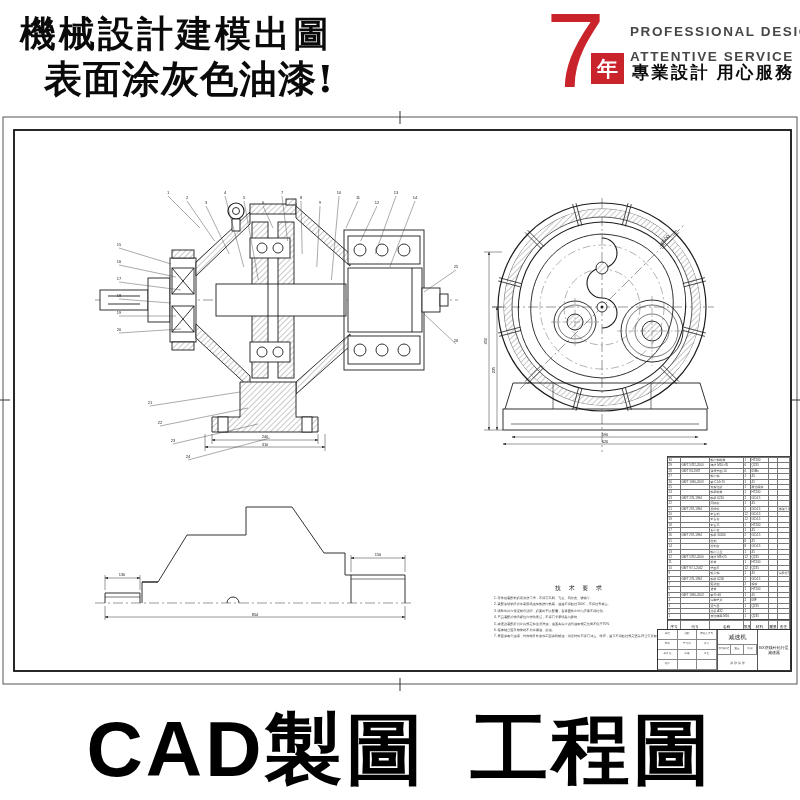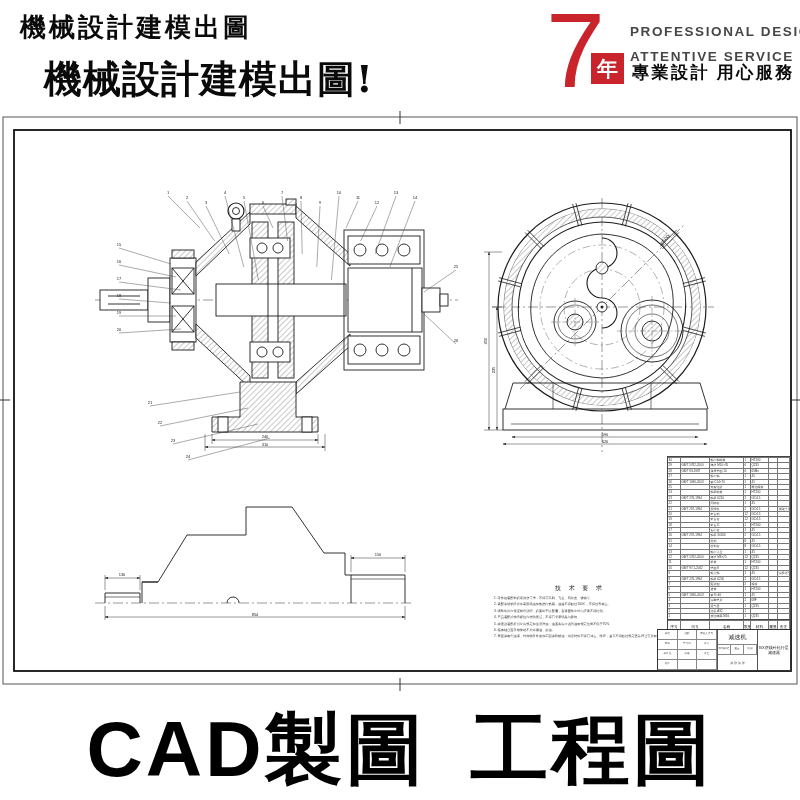--- a/index.html
+++ b/index.html
@@ -1,21 +1,21 @@
 <!DOCTYPE html>
 <html><head>
 <meta charset="utf-8">
 <style>
   *{box-sizing:border-box;margin:0;padding:0}
   html,body{width:800px;height:800px;background:#fff;overflow:hidden;
     font-family:"Liberation Sans",sans-serif;color:#111}
   .abs{position:absolute}
   
   .brush{font-family:"DejaVu Serif","Liberation Serif",serif;font-weight:700;color:#0a0a0a;white-space:nowrap}
-  #head-line1{left:20px;top:10px;font-size:26px;letter-spacing:3px}
+  #head-line1{left:20px;top:10px;font-size:36px;letter-spacing:3px}
   #head-line2{left:44px;top:54px;font-size:38px;letter-spacing:1px}
   #seven{left:546px;top:-10px;font-size:106px;font-weight:100;color:#c9242b;
     font-family:"Liberation Sans",sans-serif}
   #year-badge{left:591px;top:53px;width:33px;height:31px;background:#c9242b;color:#fff;
     display:flex;align-items:center;justify-content:center;font-size:21px;font-weight:700}
   .en-line{left:630px;color:#474747;font-size:13.5px;font-weight:700;letter-spacing:1.6px;white-space:nowrap}
   #en1{top:24px}#en2{top:49px}
   #tagline{left:632px;top:61px;font-size:17px;font-weight:700;letter-spacing:2.5px;
     font-family:Liberation Serif, serif;white-space:nowrap}
   
@@ -41,21 +41,21 @@
   #tb-stage{display:grid;grid-template-columns:1fr 1fr 1fr;height:10px}
   #tb-sheet{flex:1;font-size:3px;display:flex;align-items:center;justify-content:center;color:#444}
   #tb-right{flex:1;display:flex;align-items:center;justify-content:center;text-align:center;
     font-size:4px;line-height:5px;color:#222;padding:1px}
   svg text{font-family:"Liberation Sans",sans-serif}
 </style>
 </head>
 <body>
 
 <div class="abs brush" id="head-line1">機械設計建模出圖</div>
-<div class="abs brush" id="head-line2">機械設計建模出圖!</div>
+<div class="abs brush" id="head-line2">表面涂灰色油漆!</div>
 <div class="abs" id="seven">7</div>
 <div class="abs" id="year-badge">年</div>
 <div class="abs en-line" id="en1">PROFESSIONAL DESIGN</div>
 <div class="abs en-line" id="en2">ATTENTIVE SERVICE</div>
 <div class="abs brush" id="tagline">專業設計  用心服務</div>
 
 <svg class="abs" style="left:0;top:0" width="800" height="800" viewBox="0 0 800 800">
   <defs>
     <pattern id="h" width="4" height="4" patternUnits="userSpaceOnUse" patternTransform="rotate(45)">
       <rect width="4" height="4" fill="#ffffff"></rect>

